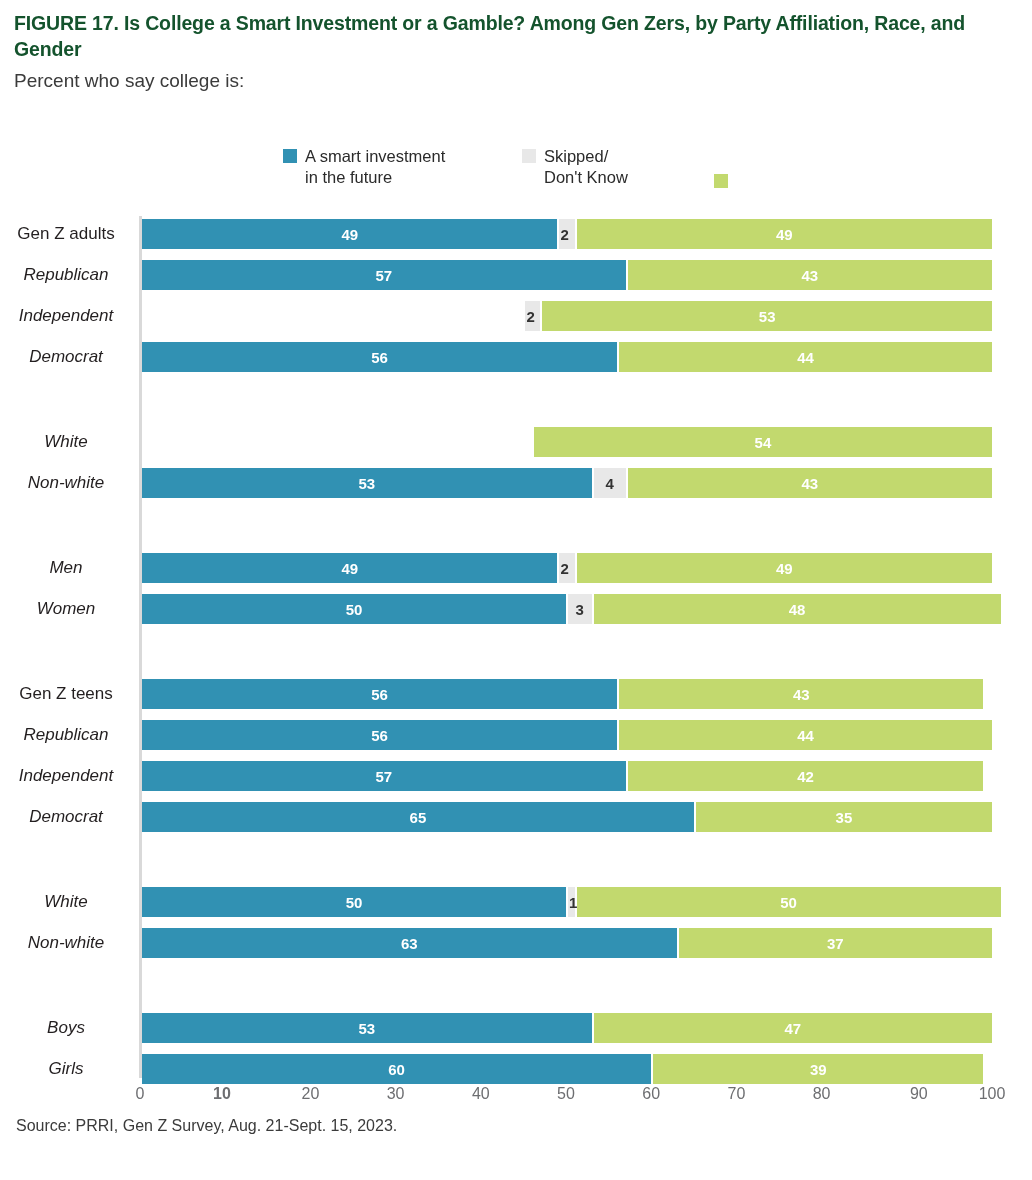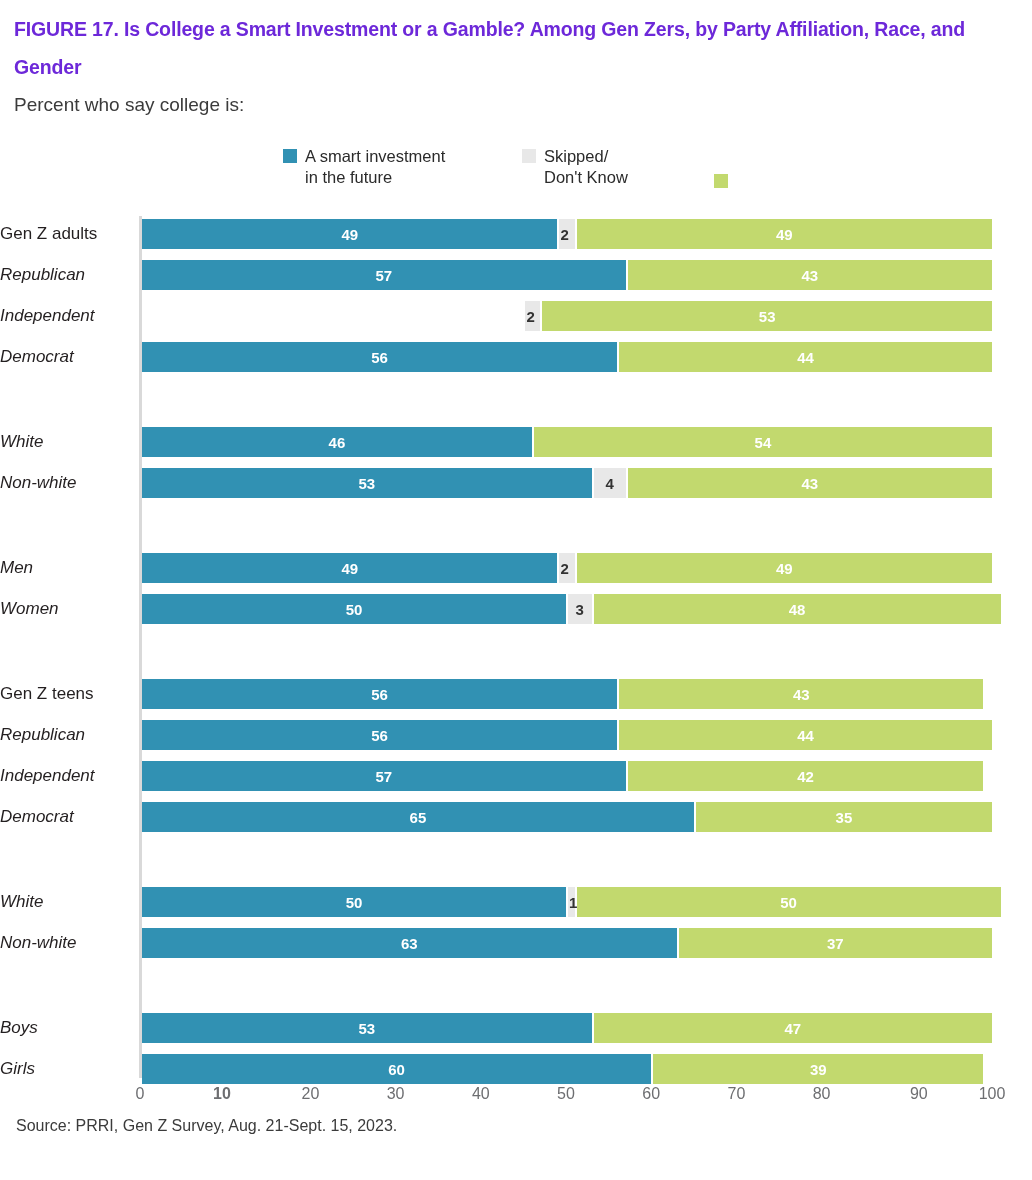--- a/index.html
+++ b/index.html
@@ -19,23 +19,23 @@
   
   #title-block {
     position: absolute;
     left: 14px;
     top: 10px;
     width: 1000px;
   }
   #chart-title {
     font-size: 19.5px;
     font-weight: bold;
-    line-height: 38px;
+    line-height: 26px;
     letter-spacing: -0.15px;
-    color: #6d28d9;
+    color: #14532d;
     margin: 0;
   }
   #chart-subtitle {
     font-size: 19px;
     font-weight: normal;
     line-height: 26px;
     color: #3b3b3b;
     margin: 6px 0 0 0;
   }
 
@@ -87,21 +87,21 @@
   }
   .row {
     position: absolute;
     left: 0;
     height: 30px;
   }
   .row-label {
     position: absolute;
     left: 0;
     width: 132px;
-    text-align: left;
+    text-align: center;
     font-size: 17px;
     line-height: 30px;
     color: #231f20;
     font-style: italic;
     white-space: nowrap;
   }
   .row-label.top-level {
     font-style: normal;
   }
   .bars {
@@ -207,21 +207,20 @@
     <div class="row" style="top: 129px; width: 1032px;">
       <div class="row-label">Democrat</div>
       <div class="bars" style="width: 890px;">
         <div class="seg" style="left: 0px; width: 475.12px; background: rgb(49, 145, 179);">56</div>
         <div class="seg" style="left: 477.12px; width: 372.88px; background: rgb(194, 217, 110);">44</div>
       </div>
     </div>
     <div class="row" style="top: 214px; width: 1032px;">
       <div class="row-label">White</div>
       <div class="bars" style="width: 890px;">
-        <div class="seg" style="left: 0px; width: 389.92px; background: rgb(49, 145, 179);">46</div>
         <div class="seg" style="left: 391.92px; width: 458.08px; background: rgb(194, 217, 110);">54</div>
       </div>
     </div>
     <div class="row" style="top: 255px; width: 1032px;">
       <div class="row-label">Non-white</div>
       <div class="bars" style="width: 890px;">
         <div class="seg" style="left: 0px; width: 449.56px; background: rgb(49, 145, 179);">53</div>
         <div class="seg skip" style="left: 451.56px; width: 32.08px;">4</div>
         <div class="seg" style="left: 485.64px; width: 364.36px; background: rgb(194, 217, 110);">43</div>
       </div>

